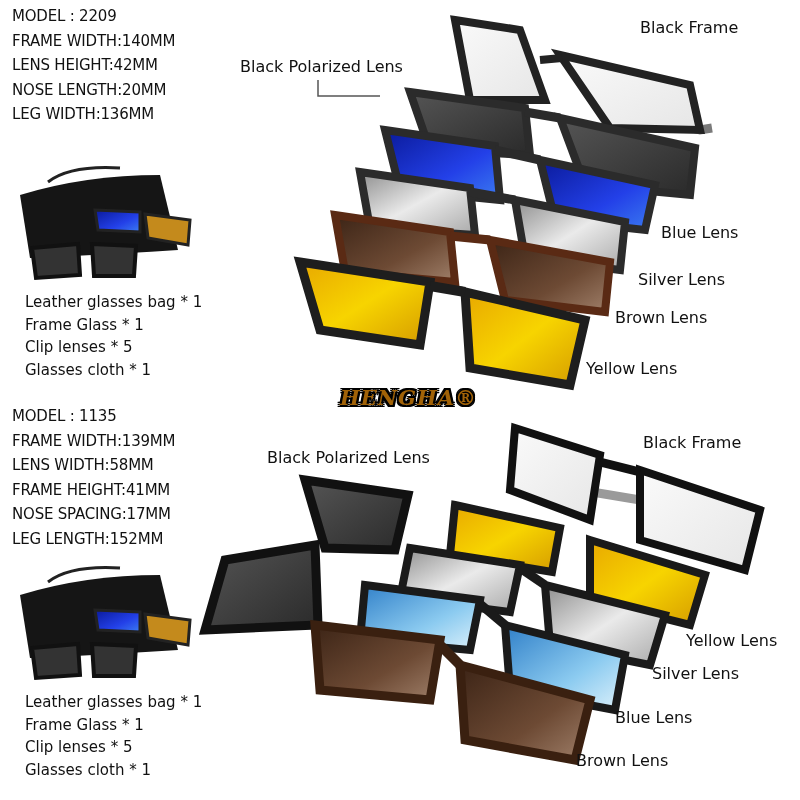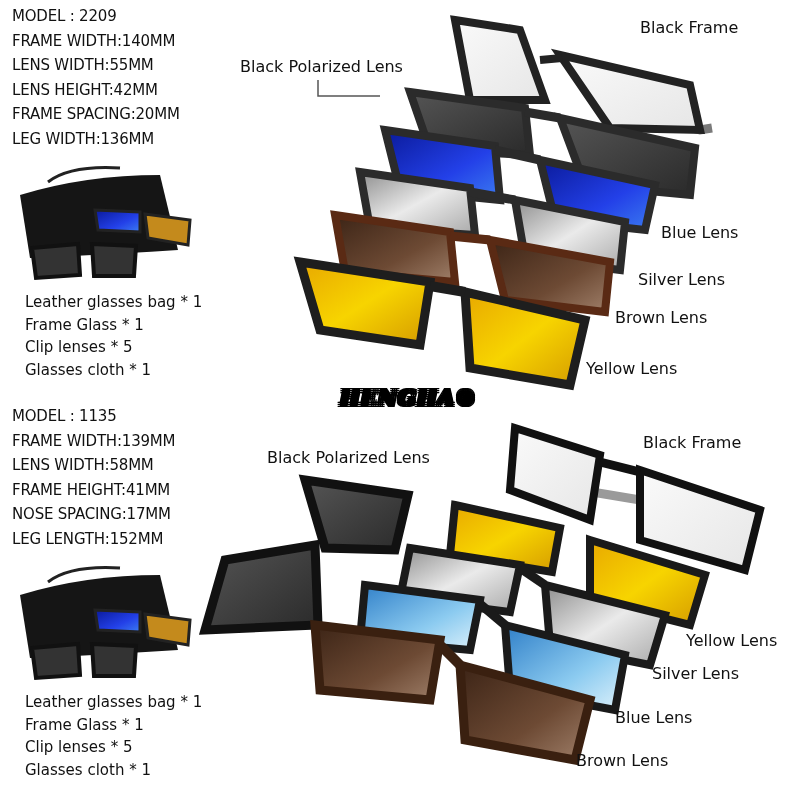--- a/index.html
+++ b/index.html
@@ -3,21 +3,21 @@
 <meta charset="utf-8">
 <style>
   html, body { margin:0; padding:0; background:#ffffff; }
   body { width:800px; height:800px; position:relative; overflow:hidden;
          font-family:"DejaVu Sans", "Liberation Sans", sans-serif; color:#111; }
   .spec { position:absolute; left:12px; font-size:15px; line-height:24.5px; letter-spacing:-0.2px; white-space:nowrap; }
   .spec div { height:24.5px; }
   .contents { position:absolute; left:25px; font-size:15px; line-height:22.5px; white-space:nowrap; }
   .lbl { position:absolute; font-size:16px; white-space:nowrap; line-height:20px; }
   .logo { position:absolute; left:340px; top:385px; font-family:"DejaVu Serif", serif; font-style:italic; font-weight:bold;
-          font-size:21px; color:#000000; letter-spacing:1px;
+          font-size:21px; color:#a16207; letter-spacing:1px;
           text-shadow:-2px -2px 0 #000, 2px -2px 0 #000, -2px 2px 0 #000, 2px 2px 0 #000, 0 2px 0 #000, 0 -2px 0 #000, 2px 0 0 #000, -2px 0 0 #000; }
   svg { position:absolute; left:0; top:0; }
 </style>
 </head>
 <body>
 
 <svg width="800" height="800" viewBox="0 0 800 800">
   <defs>
     <linearGradient id="gBlack" x1="0" y1="0" x2="1" y2="1">
         <stop offset="0" stop-color="#555"></stop>
@@ -133,23 +133,22 @@
     <path d="M95 610 L140 612 L140 632 L98 630 Z" fill="url(#gBlue)" stroke="#222" stroke-width="3"></path>
     <path d="M145 614 L190 620 L188 645 L148 638 Z" fill="#c48a1c" stroke="#222" stroke-width="3"></path>
     <path d="M32 648 L78 644 L80 675 L36 678 Z" fill="#333" stroke="#111" stroke-width="4"></path>
     <path d="M92 644 L136 646 L134 676 L94 676 Z" fill="#333" stroke="#111" stroke-width="4"></path>
   </g>
 </svg>
 
 <div class="spec" style="top:4px;">
   <div>MODEL : 2209</div>
   <div>FRAME WIDTH:140MM</div>
-  <div>LENS WIDTH:55MM</div>
   <div>LENS HEIGHT:42MM</div>
-  <div>FRAME SPACING:20MM</div>
+  <div>NOSE LENGTH:20MM</div>
   <div>LEG WIDTH:136MM</div>
 </div>
 
 <div class="contents" style="top:291px;">
   <div>Leather glasses bag * 1</div>
   <div>Frame Glass * 1</div>
   <div>Clip lenses * 5</div>
   <div>Glasses cloth * 1</div>
 </div>
 

